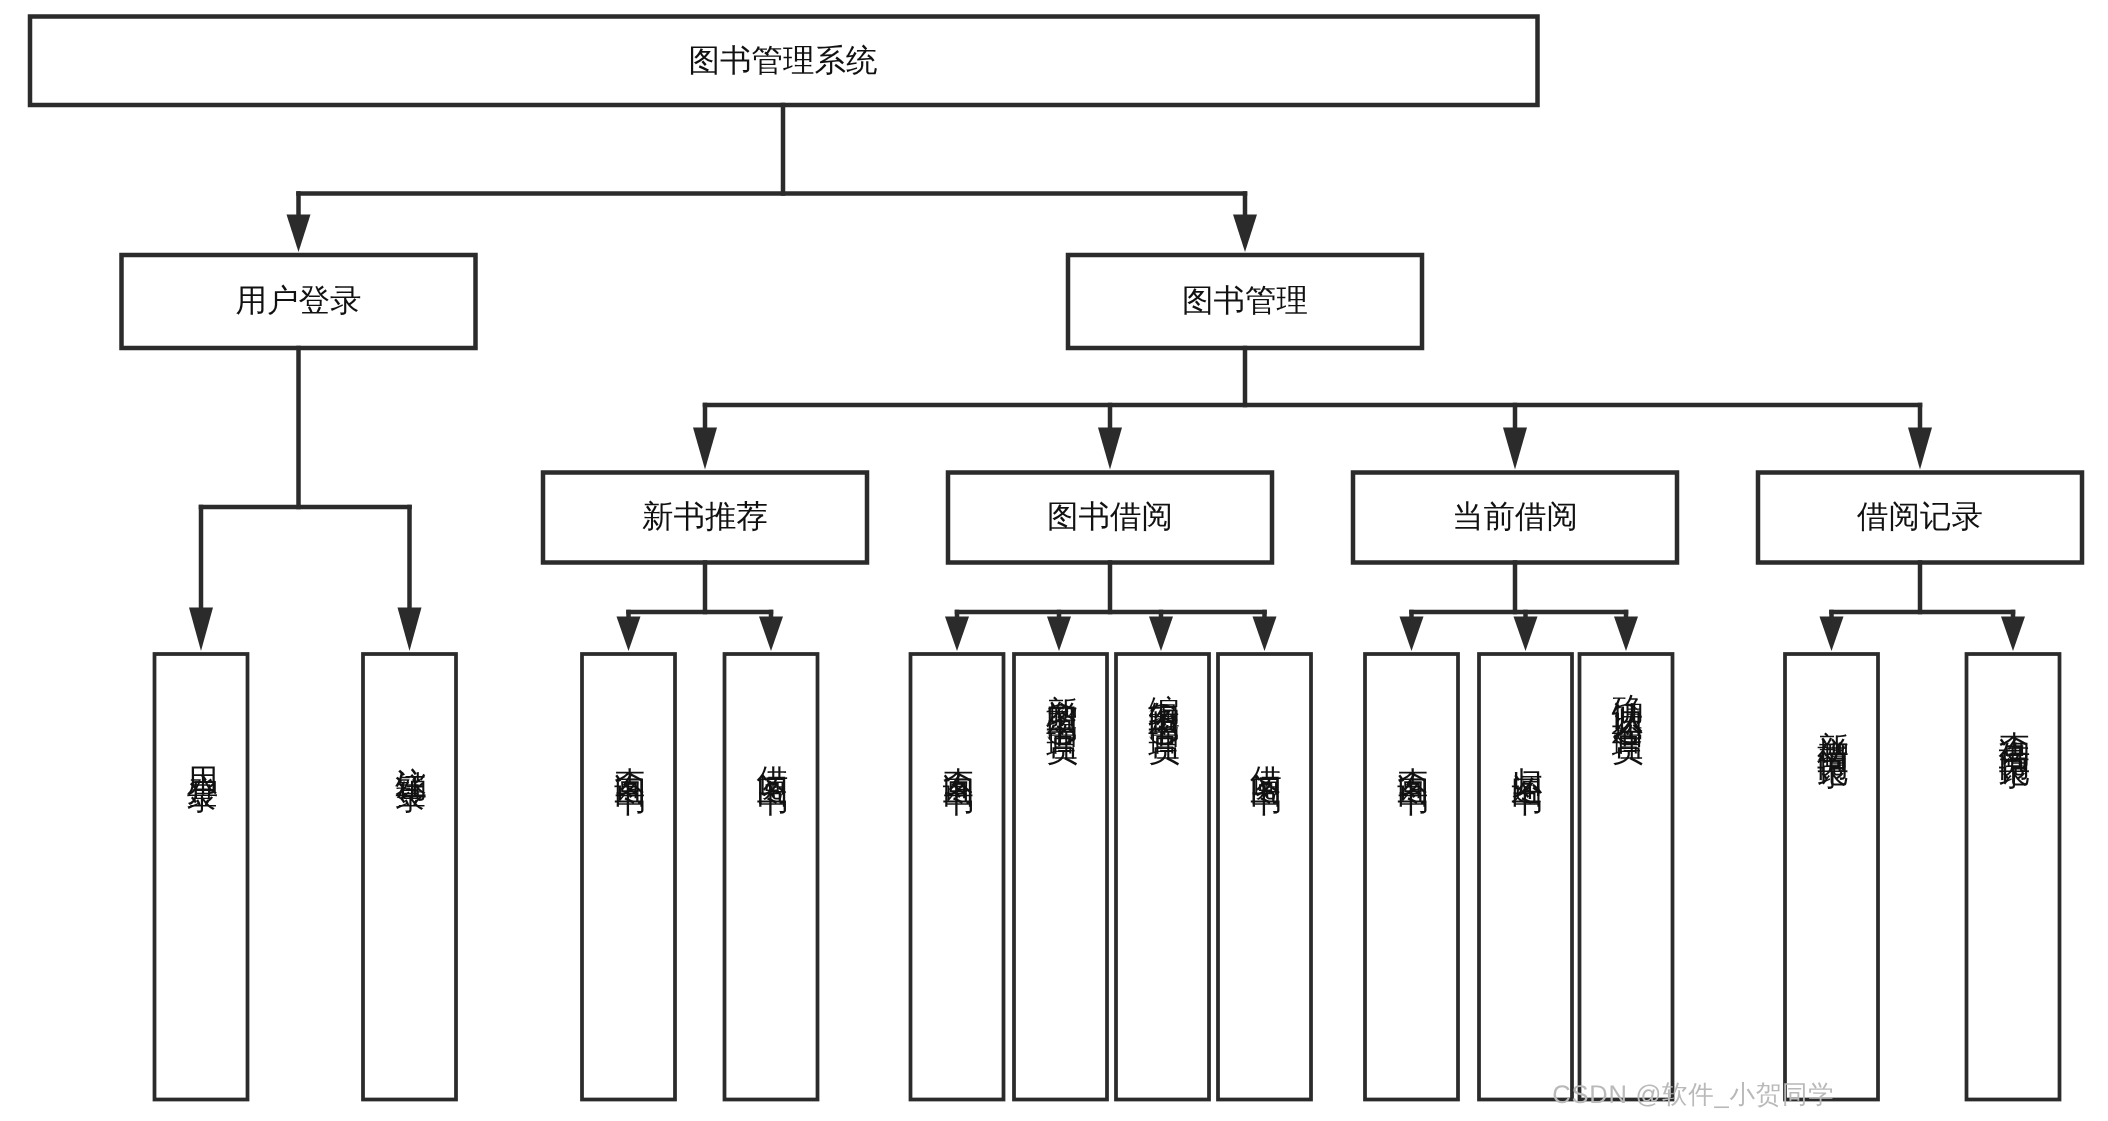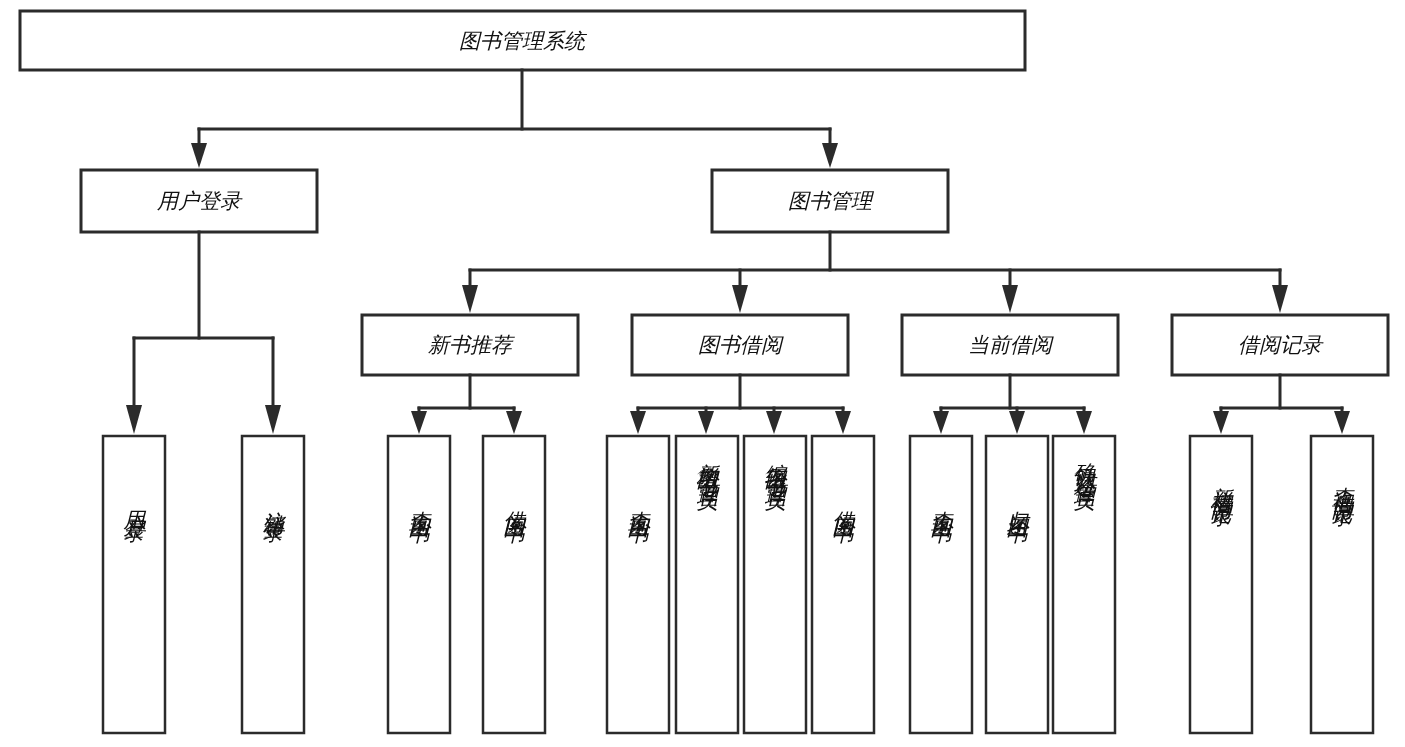--- a/index.html
+++ b/index.html
@@ -11,21 +11,20 @@
     width: 1405px;
     height: 747px;
     font-family: "Liberation Sans", "DejaVu Sans", sans-serif;
     overflow: hidden;
     position: relative;
   }
   #diagram-root {
     position: relative;
     width: 1231px;
     height: 747px;
-    font-style: italic;
   }
   svg.diagram {
     position: absolute;
     left: 0;
     top: 0;
     width: 1405px;
     height: 747px;
   }
   .node-box {
     fill: #ffffff;
@@ -245,13 +244,14 @@
   <div class="leaf-label-wrap" style="left:1053px; top:436px; width:62px; height:297px; padding-top:10px;">
     <span class="leaf-label">确认归还（管理员）</span>
   </div>
   <div class="leaf-label-wrap" style="left:1190px; top:436px; width:62px; height:297px; padding-top:34px;">
     <span class="leaf-label">新增借阅记录</span>
   </div>
   <div class="leaf-label-wrap" style="left:1311px; top:436px; width:62px; height:297px; padding-top:34px;">
     <span class="leaf-label">查询借阅记录</span>
   </div>
 
+  <div class="watermark">CSDN @软件_小贺同学</div>
 </div>
 
 </body></html>

